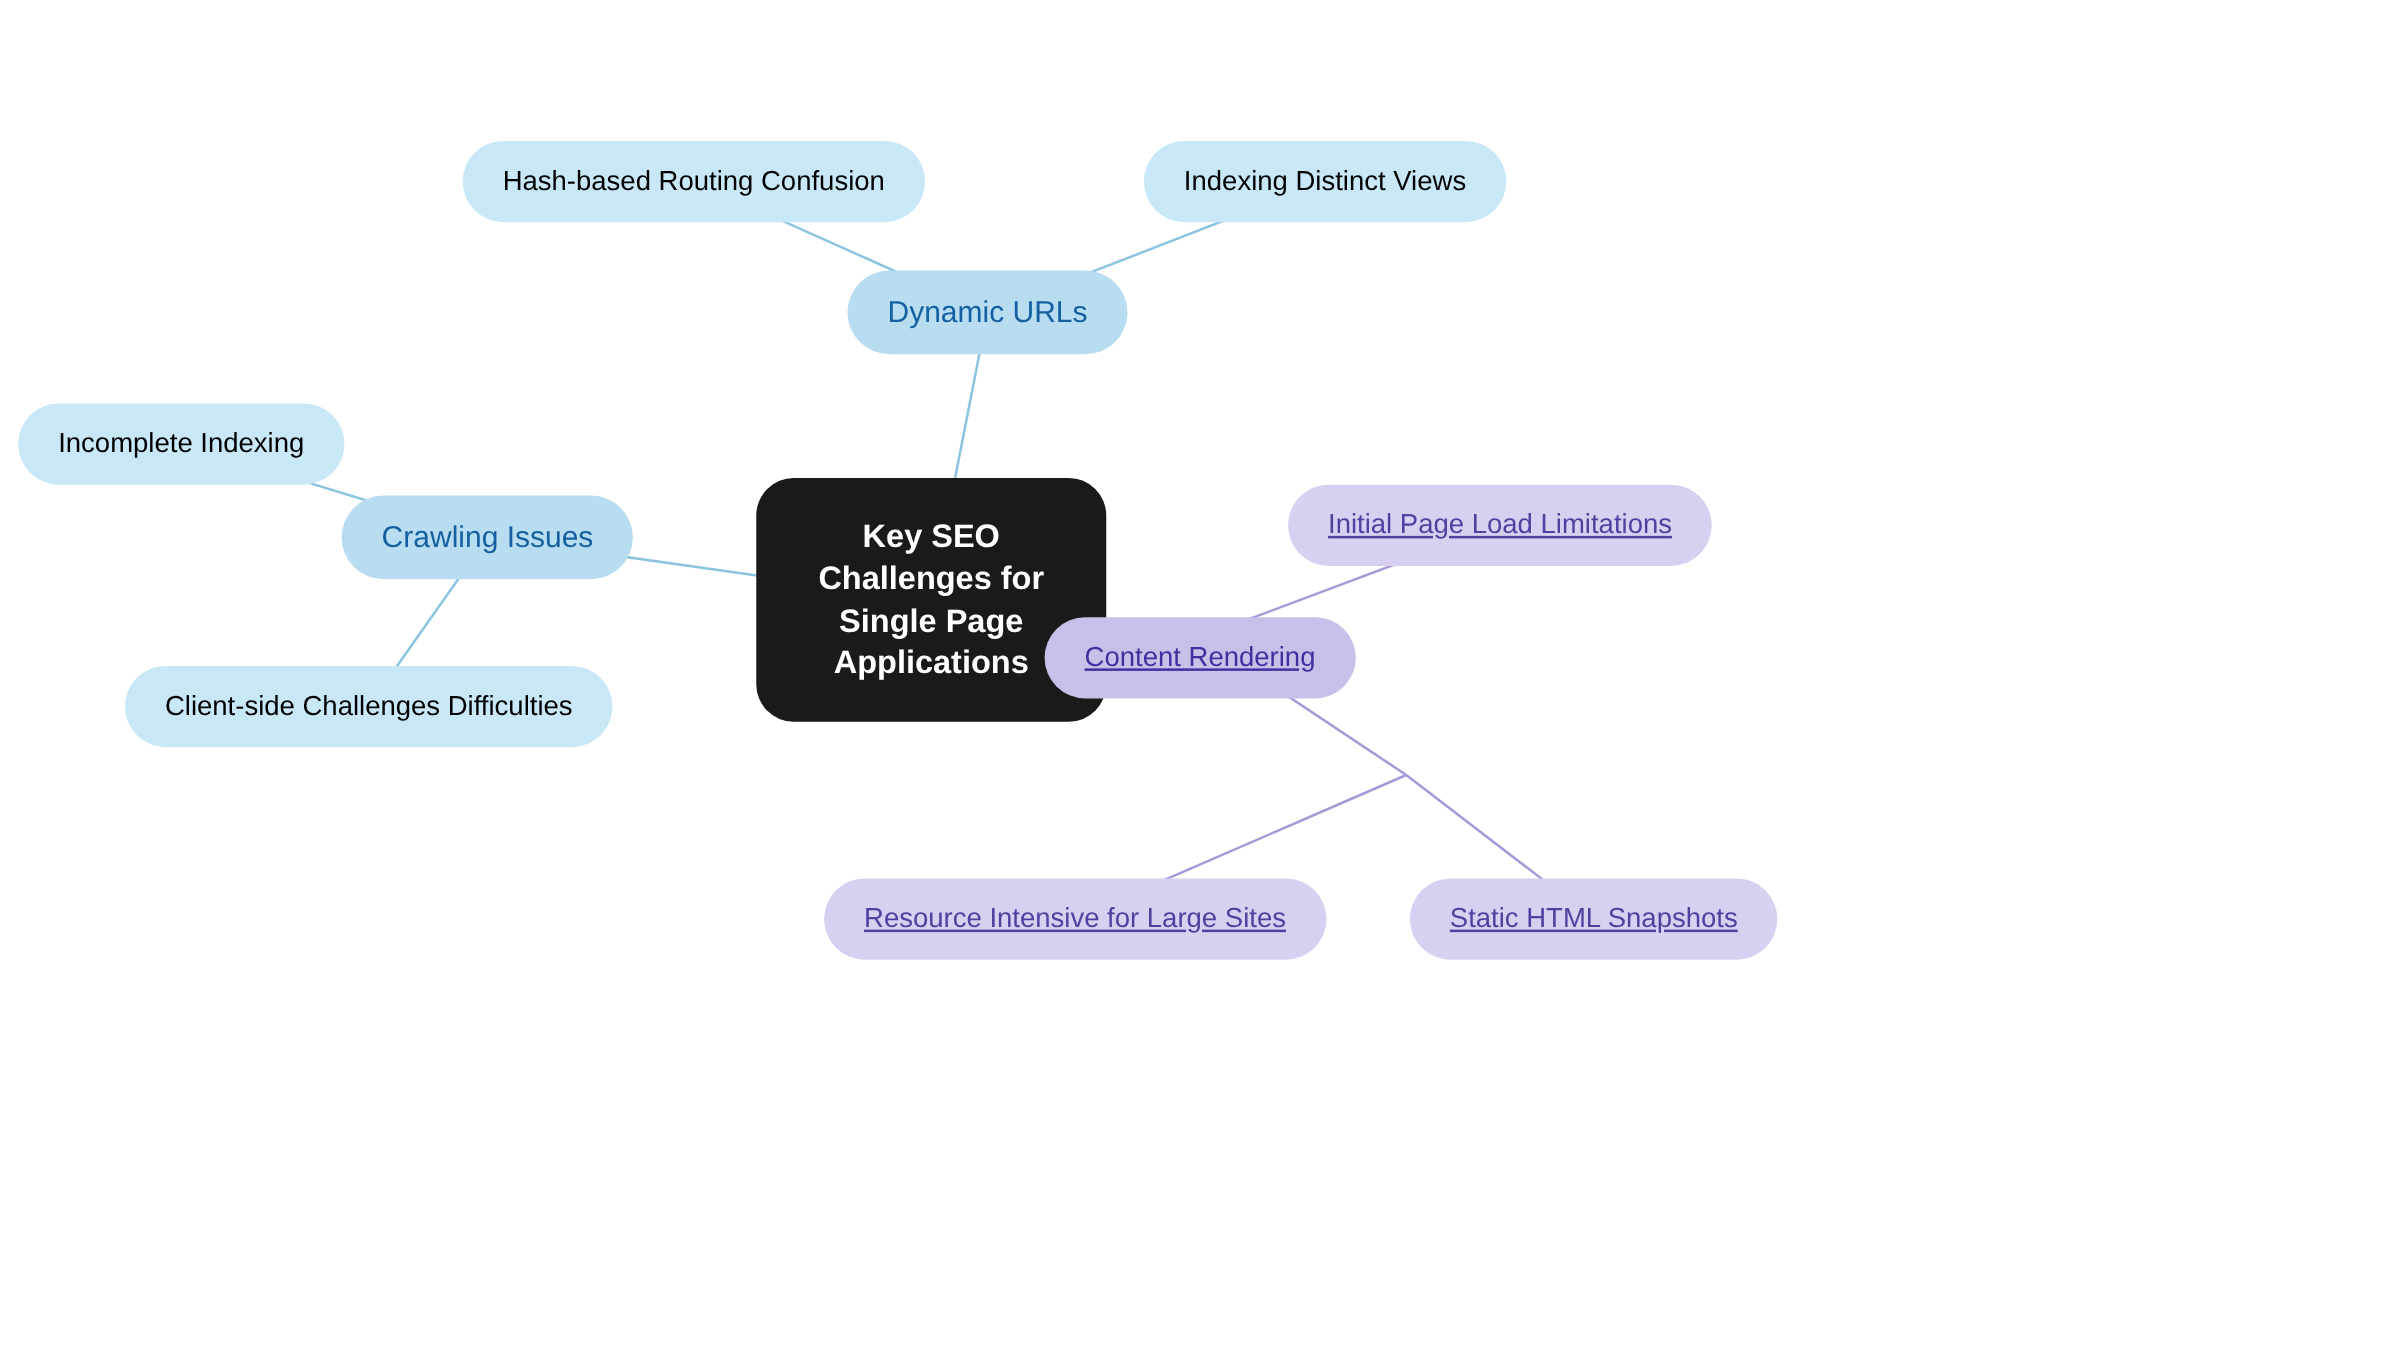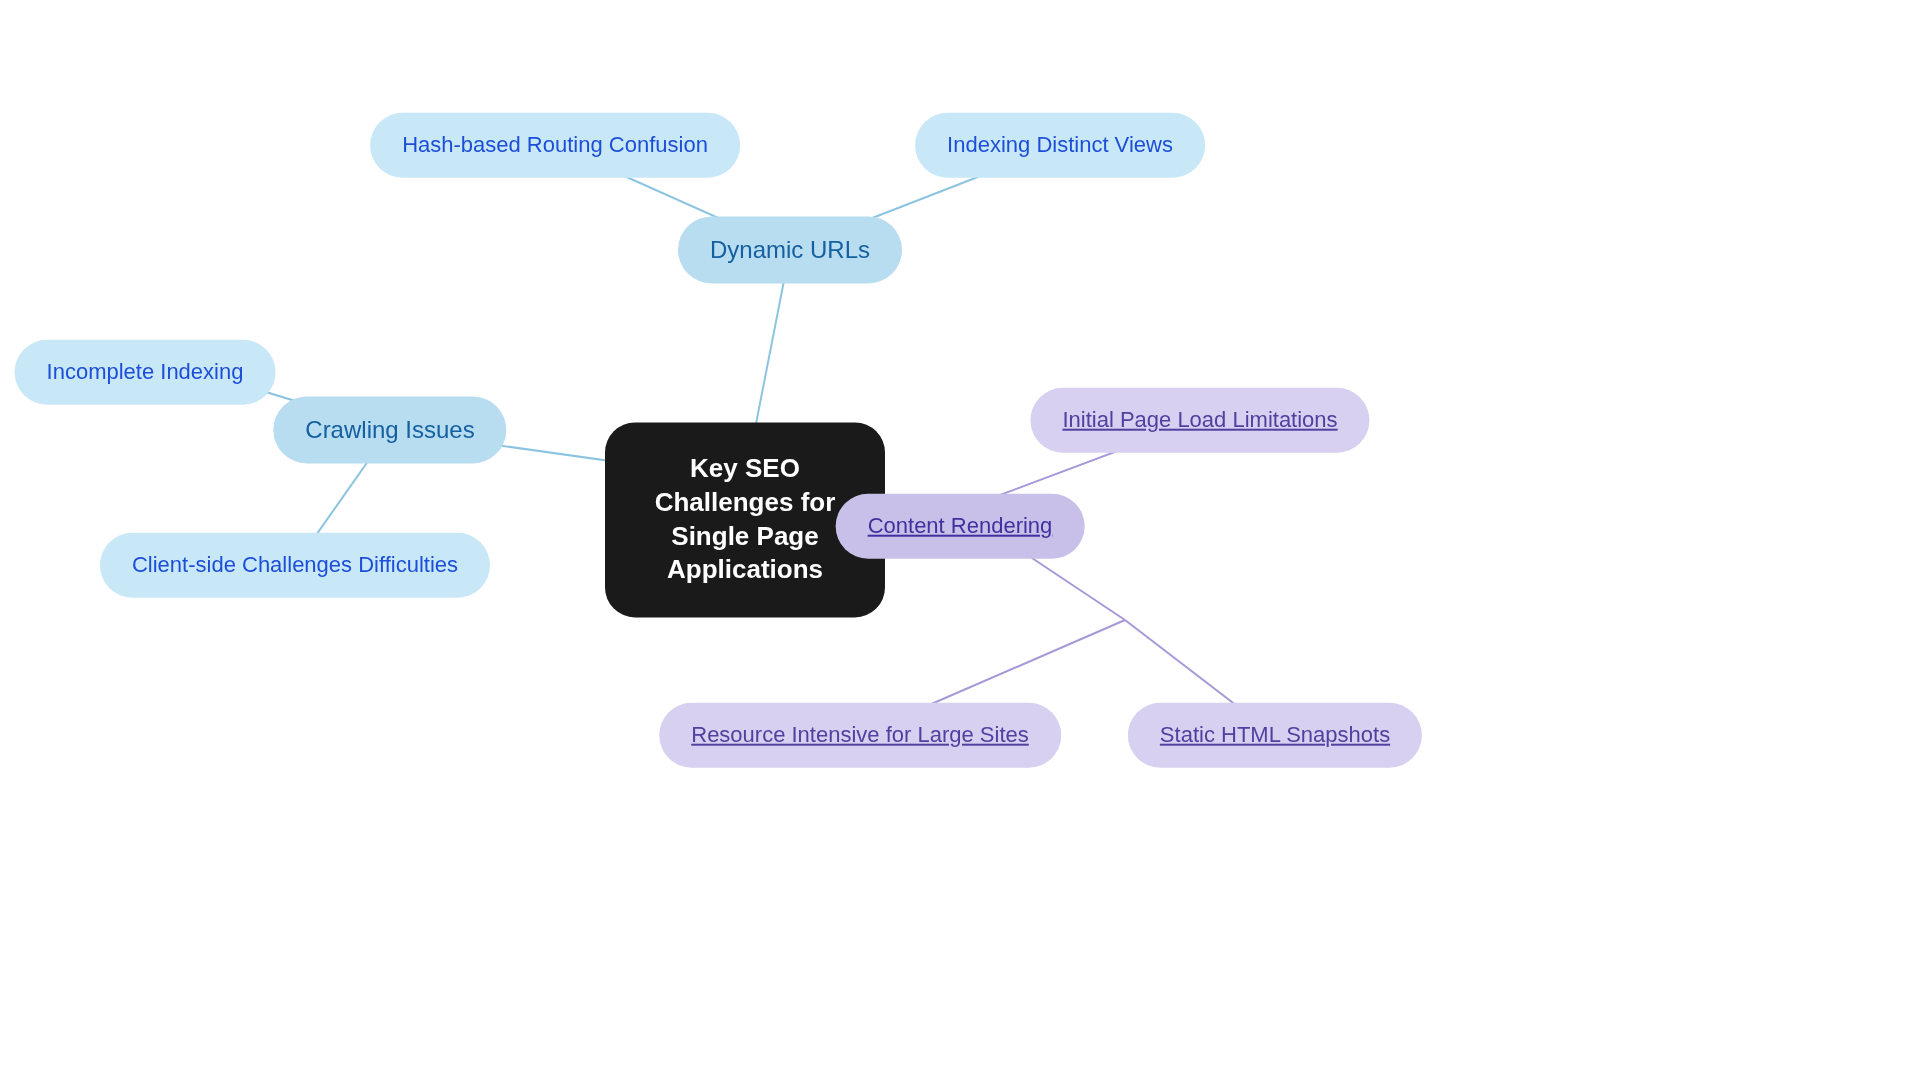--- a/index.html
+++ b/index.html
@@ -41,21 +41,21 @@
       background: #1a1a1a;
       color: #ffffff;
       font-size: 26px;
       font-weight: 600;
       width: 280px;
       padding: 30px 36px;
       border-radius: 30px;
     }
     .node-blue {
       background: #c8e8f8;
-      color: #1d4ed8;
+      color: #000000;
       border: none;
     }
     .node-blue-medium {
       background: #b8dcf0;
       color: #1560a0;
       font-size: 24px;
     }
     .node-purple {
       background: #d8d0f0;
       color: #5040a0;
@@ -77,23 +77,23 @@
       <line x1="390" y1="430" x2="295" y2="565" stroke="#8bc4e0" stroke-width="2"></line>
       <line x1="745" y1="480" x2="790" y2="250" stroke="#8bc4e0" stroke-width="2"></line>
       <line x1="790" y1="250" x2="555" y2="145" stroke="#8bc4e0" stroke-width="2"></line>
       <line x1="790" y1="250" x2="1060" y2="145" stroke="#8bc4e0" stroke-width="2"></line>
       <line x1="745" y1="480" x2="960" y2="510" stroke="#a898d8" stroke-width="2"></line>
       <line x1="960" y1="510" x2="1200" y2="420" stroke="#a898d8" stroke-width="2"></line>
       <line x1="960" y1="510" x2="1125" y2="620" stroke="#a898d8" stroke-width="2"></line>
       <line x1="1125" y1="620" x2="860" y2="735" stroke="#a898d8" stroke-width="2"></line>
       <line x1="1125" y1="620" x2="1275" y2="735" stroke="#a898d8" stroke-width="2"></line>
     </svg>
-<div class="node node-center" style="left: 745px; top: 480px; margin-top: 40px;">Key SEO Challenges for Single Page Applications</div>
+<div class="node node-center" style="left: 745px; top: 480px;">Key SEO Challenges for Single Page Applications</div>
     <div class="node node-blue node-blue-medium" style="left: 390px; top: 430px;">Crawling Issues</div>
-    <div class="node node-blue" style="left: 145px; top: 355px; margin-top: 17px;">Incomplete Indexing</div>
+    <div class="node node-blue" style="left: 145px; top: 355px;">Incomplete Indexing</div>
     <div class="node node-blue" style="left: 295px; top: 565px;">Client-side Challenges Difficulties</div>
     <div class="node node-blue node-blue-medium" style="left: 790px; top: 250px;">Dynamic URLs</div>
     <div class="node node-blue" style="left: 555px; top: 145px;">Hash-based Routing Confusion</div>
     <div class="node node-blue" style="left: 1060px; top: 145px;">Indexing Distinct Views</div>
     <div class="node node-purple node-purple-medium" style="left: 960px; top: 510px;">Content Rendering</div>
     <div class="node node-purple" style="left: 1200px; top: 420px;">Initial Page Load Limitations</div>
     <div class="node node-purple" style="left: 860px; top: 735px;">Resource Intensive for Large Sites</div>
     <div class="node node-purple" style="left: 1275px; top: 735px;">Static HTML Snapshots</div>
   </div>
 

